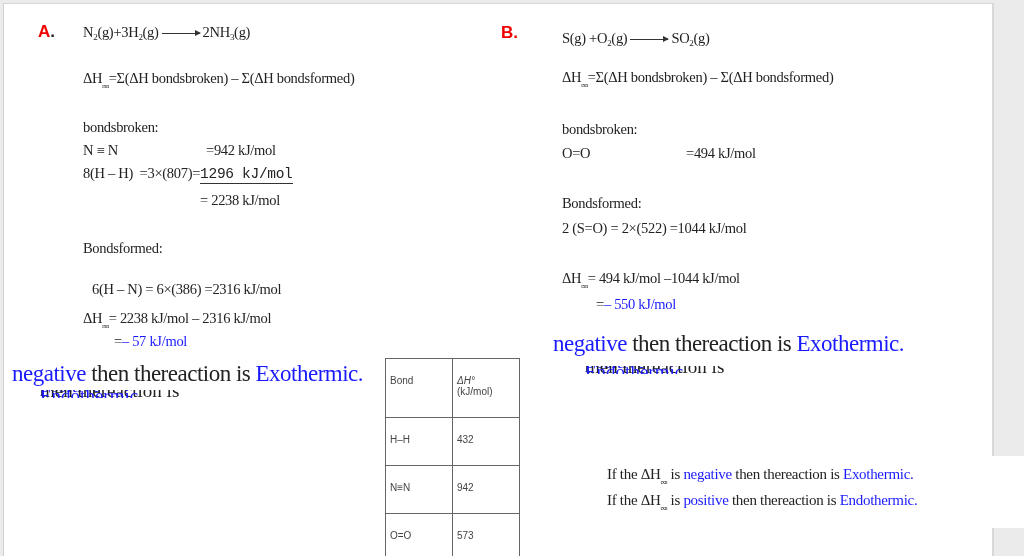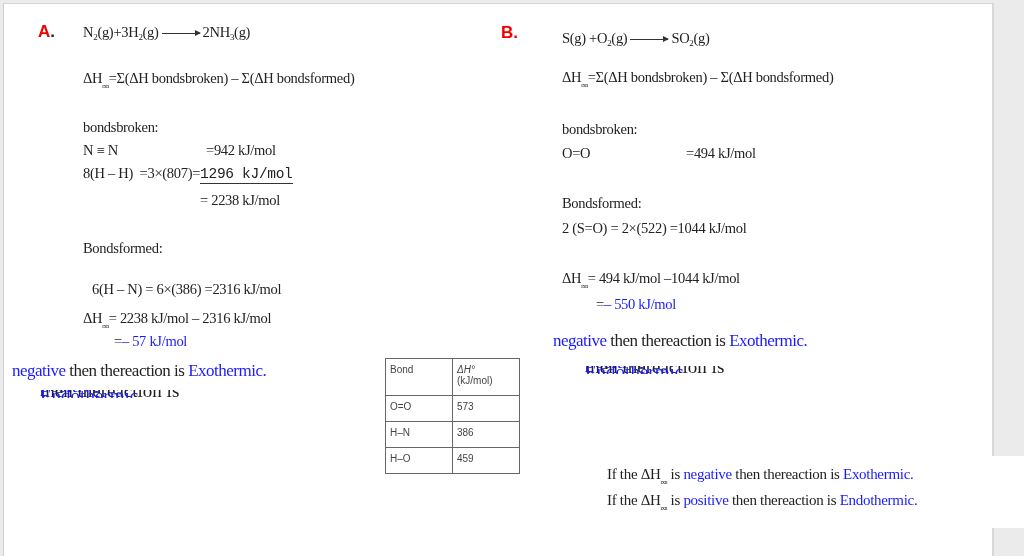--- a/index.html
+++ b/index.html
@@ -14,32 +14,32 @@
       background:#fff;
       border-left:1px solid #cfcfcf; border-top:1px solid #d6d6d6; border-right:2px solid #d8d8d8;
     }
     .abs { position:absolute; white-space:nowrap; }
     .label { font-family:"Liberation Sans", "DejaVu Sans", sans-serif; font-size:17px; font-weight:bold; color:#f00000; }
     .label .dot-dark { color:#222; }
     .eq { font-size:14.5px; letter-spacing:-0.3px;text-align:center; }
     sub { font-size:9px; vertical-align:-3px; }
     sub.rxn { font-size:6px; vertical-align:-5px; letter-spacing:-0.5px; }
     .blue { color:#1a1aff; }
-    .big { font-size:17px; letter-spacing:-0.5px; }
+    .big { font-size:23px; letter-spacing:-0.5px; }
     .underline { border-bottom:1.5px solid #333; padding-bottom:1px;font-family:Liberation Mono, monospace; }
     .arrow { display:inline-block; width:38px; height:1px; background:#333; vertical-align:middle; position:relative; margin:0 3px 0 3px; }
     .arrow::after { content:""; position:absolute; right:-1px; top:-3px; border-left:6px solid #333; border-top:3.5px solid transparent; border-bottom:3.5px solid transparent; }
     .clip { overflow:hidden; height:8px; }
     .clip span { display:block; font-size:19px; line-height:19px; margin-top:-14px; }
     table.bonds {
       position:absolute; left:385px; top:358px; border-collapse:collapse;
       font-family:"Liberation Sans", "DejaVu Sans", sans-serif; font-size:10px; color:#444;
     }
     table.bonds td, table.bonds th {
-      border:1px solid #666; padding:5px 4px; text-align:left; font-weight:normal; vertical-align:top;
+      border:1px solid #666; padding:16px 4px; text-align:left; font-weight:normal; vertical-align:top;
     }
     table.bonds th { height:26px; }
     table.bonds td { height:15px; }
     table.bonds .c1 { width:58px; }
     table.bonds .c2 { width:58px; }
     .callout {
       position:absolute; left:588px; top:456px; width:436px; height:72px; background:#fff;
     }
   </style>
 </head>
@@ -133,20 +133,28 @@
     </span>
 </div>
 
 <table class="bonds">
   <tbody>
       <tr>
     <th class="c1">Bond</th>
     <th class="c2"><i>ΔH°</i><br><span>(kJ/mol)</span></th>
   </tr>
   <tr>
+        <td>H–H</td>
+        <td>432</td>
+      </tr>
+  <tr>
+        <td>N≡N</td>
+        <td>942</td>
+      </tr>
+  <tr>
         <td>O=O</td>
         <td>573</td>
       </tr>
   <tr>
         <td>H–N</td>
         <td>386</td>
       </tr>
   <tr>
         <td>H–O</td>
         <td>459</td>

